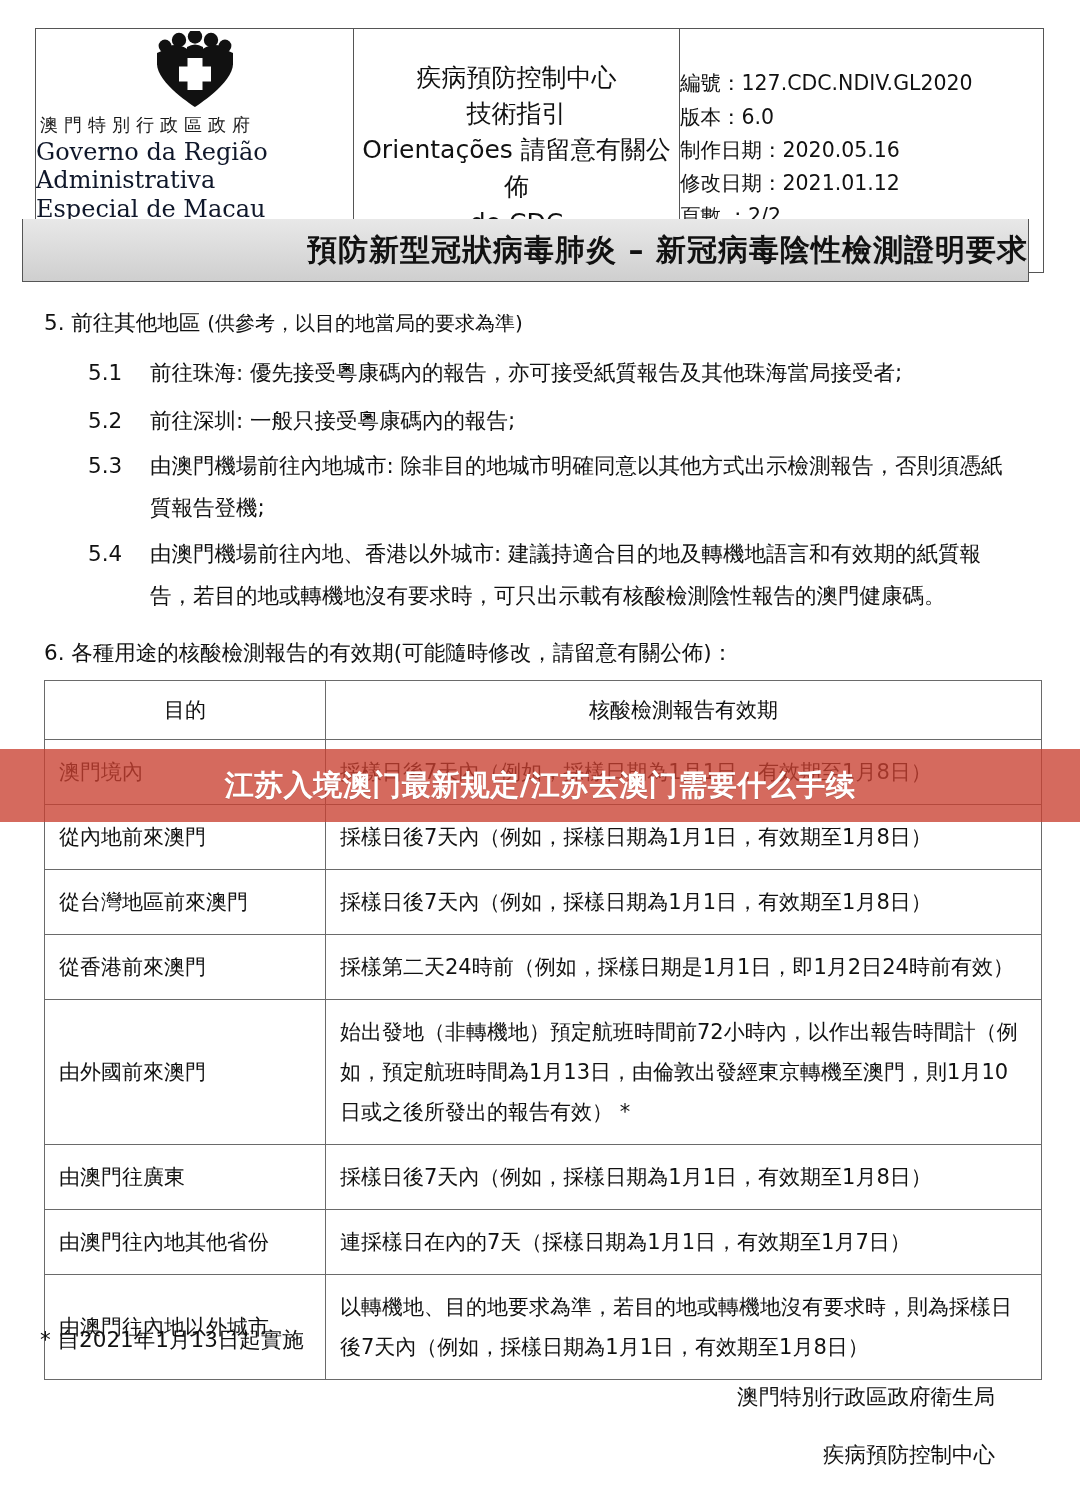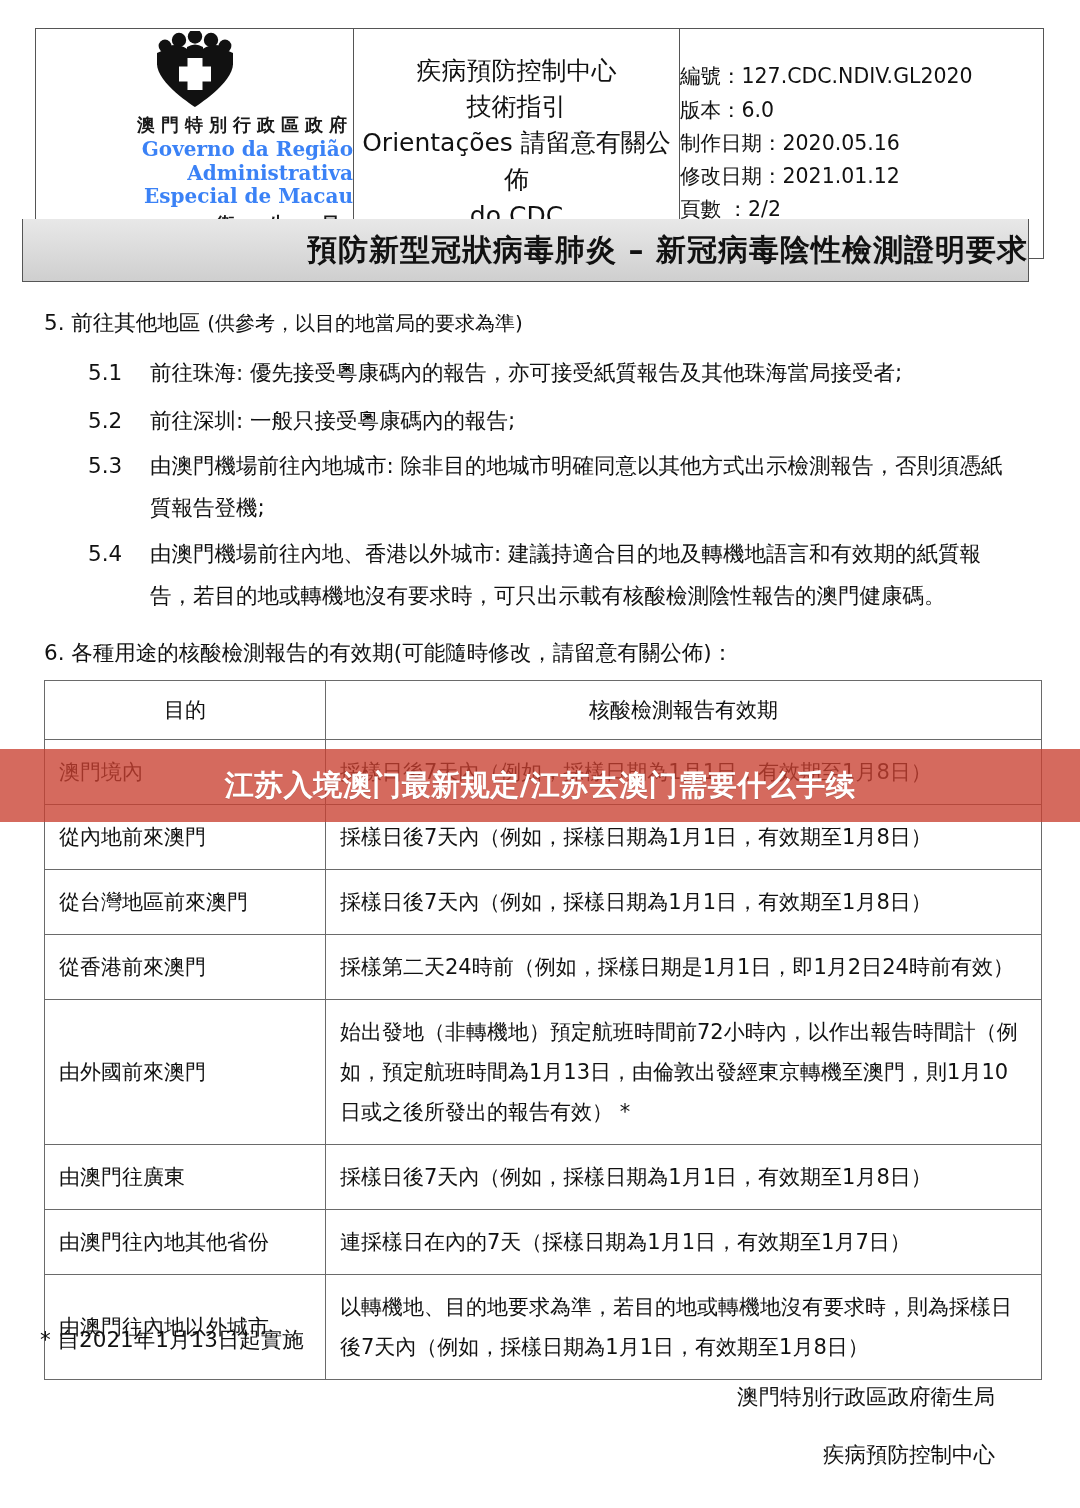--- a/index.html
+++ b/index.html
@@ -17,33 +17,33 @@
   .hdr-table{
     position:absolute;left:35px;top:28px;width:1007px;
     border-collapse:collapse;
     table-layout:fixed;
   }
   .hdr-table td{
     border:1px solid #555;
     vertical-align:middle;
     padding:0;
   }
-  .hdr-logo-cell{width:317px;text-align:right;padding:6px 4px 8px 4px;font-weight:bold;}
+  .hdr-logo-cell{width:317px;text-align:left;padding:6px 4px 8px 4px;}
   .hdr-title-cell{width:325px;text-align:center;padding:10px 6px;}
   .hdr-meta-cell{width:363px;padding:12px 8px 12px 20px;}
 
   .logo-mark{display:block;margin:2px auto 4px auto;}
   .logo-cn1{
     font-family:"DejaVu Sans","Liberation Sans",sans-serif;
     font-size:18px;letter-spacing:6px;color:#1a1a1a;
     margin:2px 0 1px 4px;white-space:nowrap;
   }
   .logo-pt1{
     font-family:"DejaVu Serif","Liberation Serif",serif;
-    font-size:20px;line-height:1.18;color:#3b82f6;
+    font-size:24px;line-height:1.18;color:#0f172a;
   }
   .logo-cn2{
     font-size:18px;letter-spacing:14px;color:#1a1a1a;margin:3px 0 1px 12px;
   }
   .logo-pt2{
     font-family:"DejaVu Serif","Liberation Serif",serif;
     font-size:18.5px;color:#111;
   }
 
   .ht-line{font-size:25px;line-height:1.45;font-weight:400;color:#111;}

